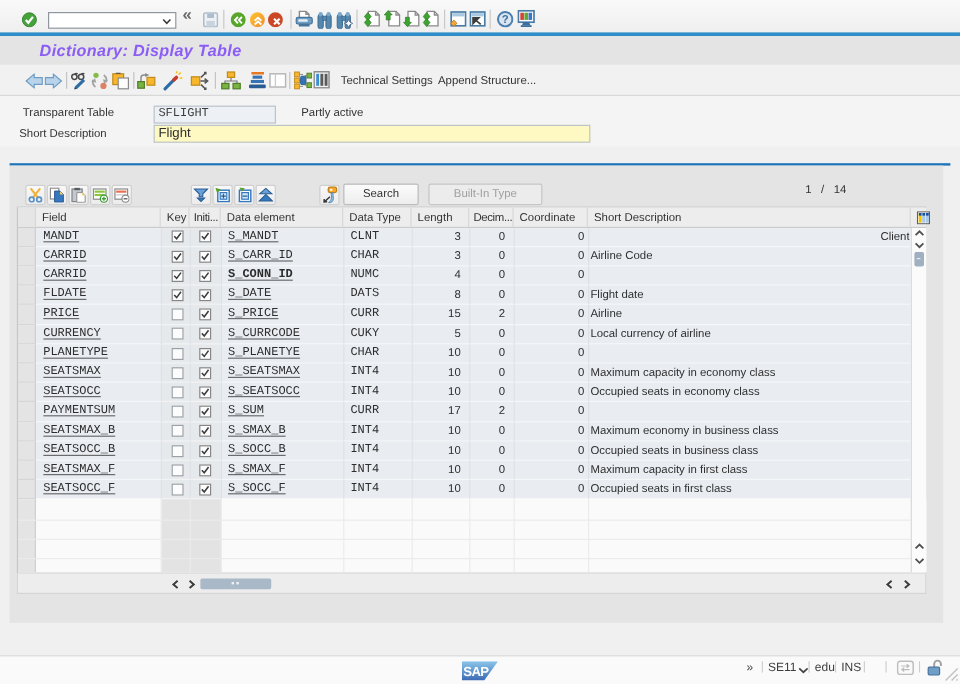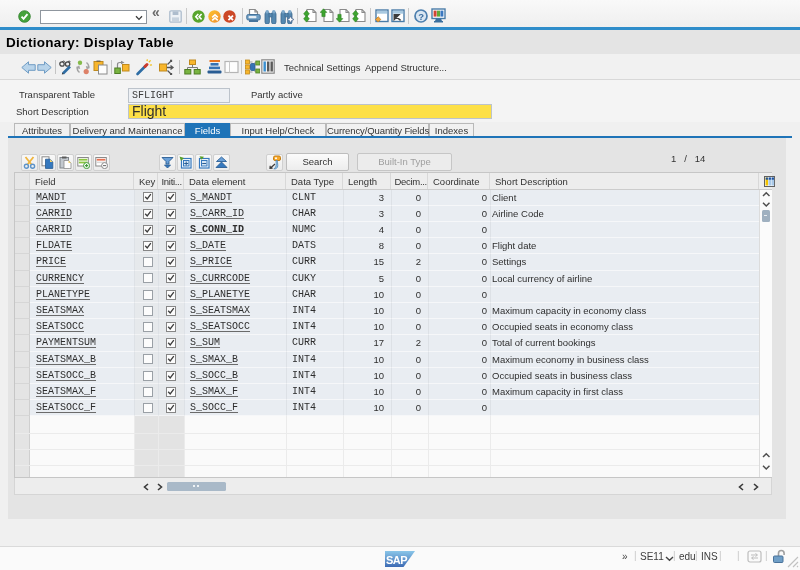--- a/index.html
+++ b/index.html
@@ -130,21 +130,21 @@
     <rect x="6" y="2.6" width="3" height="6" fill="#63a836"></rect>
     <rect x="9.4" y="2.6" width="3" height="6" fill="#3a78c0"></rect>
     <path d="M5 10.5 L10 10.5 L11 13 L4 13 Z" fill="#3a6f9e"></path>
     <rect x="3" y="13" width="9" height="1.5" fill="#3a6f9e"></rect>
   </svg>
 </div>
 
 <div class="ab" style="left:0;top:27px;width:800px;height:2.5px;background:#2f8dca;"></div>
 
 <div class="ab" style="left:0;top:29.5px;width:800px;height:24px;background:#e4e4e4;"></div>
-<div class="ab" style="left:6px;top:34.5px;font-size:13.5px;letter-spacing:0.3px;font-weight:bold;color:#000000;">Dictionary: Display Table</div>
+<div class="ab" style="left:33px;top:34.5px;font-size:13.5px;letter-spacing:0.3px;font-weight:bold;font-style:italic;color:#8b5cf6;">Dictionary: Display Table</div>
 
 <div class="ab" style="left:0;top:53.5px;width:800px;height:26.5px;background:#f1f1f1;border-bottom:1px solid #d8d8d8;box-sizing:border-box;"></div>
 <div id="tb2" class="ab" style="left:0;top:53.5px;width:800px;height:26px;">
   <svg class="ab" style="left:20.5px;top:7px;" width="15" height="13" viewBox="0 0 15 13">
     <path d="M0.8 6.5 L7.5 0.8 V3.7 H14.2 V9.3 H7.5 V12.2 Z" fill="#b9d4ea" stroke="#6f9cc4" stroke-width="1"></path>
   </svg>
   <svg class="ab" style="left:37px;top:7px;" width="15" height="13" viewBox="0 0 15 13">
     <path d="M14.2 6.5 L7.5 0.8 V3.7 H0.8 V9.3 H7.5 V12.2 Z" fill="#b9d4ea" stroke="#6f9cc4" stroke-width="1"></path>
   </svg>
   <div class="sep2" style="left:54.5px;top:6px;"></div>
@@ -221,31 +221,23 @@
   <div class="ab" style="left:284px;top:8px;font-size:9.5px;color:#333;">Technical Settings</div>
   <div class="ab" style="left:365px;top:8px;font-size:9.5px;color:#333;">Append Structure...</div>
 </div>
 
 <div class="ab" style="left:0;top:80px;width:800px;height:42px;background:#f4f4f4;"></div>
 <div class="lbl" style="left:19px;top:89px;">Transparent Table</div>
 <div class="ab" style="left:128px;top:87.5px;width:102px;height:15px;background:#edf0f4;border:1px solid #bcc3cb;box-sizing:border-box;
   font-family:'Liberation Mono',monospace;font-size:10px;color:#3c3c3c;line-height:13.5px;padding-left:3px;">SFLIGHT</div>
 <div class="lbl" style="left:251px;top:89px;">Partly active</div>
 <div class="lbl" style="left:16px;top:105.5px;">Short Description</div>
-<div class="ab" style="left:128px;top:104px;width:364px;height:14.5px;background:#fde047;border:1px solid #bcc3cb;box-sizing:border-box;
-  font-size:14px;color:#2e2e2e;line-height:13px;padding-left:3px;">Flight</div>
-
-<div id="tabs" class="ab" style="left:0;top:122.5px;width:800px;height:13px;">
-  <div class="tab" style="left:14px;width:56px;">Attributes</div>
-  <div class="tab" style="left:70px;width:115px;">Delivery and Maintenance</div>
-  <div class="tab" style="left:185px;width:45px;background:#1f74b8;border-color:#1f74b8;color:#fff;">Fields</div>
-  <div class="tab" style="left:230px;width:96px;">Input Help/Check</div>
-  <div class="tab" style="left:326px;width:103px;letter-spacing:-0.1px;">Currency/Quantity Fields</div>
-  <div class="tab" style="left:429px;width:45px;">Indexes</div>
-</div>
+<div class="ab" style="left:128px;top:104px;width:364px;height:14.5px;background:#fef9c3;border:1px solid #bcc3cb;box-sizing:border-box;
+  font-size:11px;color:#2e2e2e;line-height:13px;padding-left:3px;">Flight</div>
+
 <div class="ab" style="left:8px;top:135.5px;width:784px;height:2.5px;background:#1f74b8;"></div>
 
 <div class="ab" style="left:8px;top:138px;width:778px;height:381px;background:#e4e4e4;"></div>
 <div id="ttb" class="ab" style="left:8px;top:138px;width:778px;height:34px;">
       <div class="tbtn" style="left:13px;top:15.5px;"></div>
       <div class="tbtn" style="left:31px;top:15.5px;"></div>
       <div class="tbtn" style="left:49px;top:15.5px;"></div>
       <div class="tbtn" style="left:67px;top:15.5px;"></div>
       <div class="tbtn" style="left:85px;top:15.5px;"></div>
       <div class="tbtn" style="left:151px;top:15.5px;"></div>
@@ -355,21 +347,21 @@
         <div class="cell" style="left:271px;width:57px;background:#e9edf2;border-bottom:1px solid #f6f7f9;border-left:1px solid #dde1e6;"></div>
         <div class="cell" style="left:328px;width:48px;background:#e9edf2;border-bottom:1px solid #f6f7f9;border-left:1px solid #dde1e6;"></div>
         <div class="cell" style="left:376px;width:37px;background:#e9edf2;border-bottom:1px solid #f6f7f9;border-left:1px solid #dde1e6;"></div>
         <div class="cell" style="left:413px;width:62px;background:#e9edf2;border-bottom:1px solid #f6f7f9;border-left:1px solid #dde1e6;"></div>
         <div class="cell" style="left:475px;width:269px;background:#e9edf2;border-bottom:1px solid #f6f7f9;border-left:1px solid #dde1e6;"></div>
         <div class="cell mono fl" style="left:175px;width:96px;line-height:16px;">S_MANDT</div>
         <div class="cell mono" style="left:277px;width:51px;line-height:16px;">CLNT</div>
         <div class="cell num" style="left:328px;width:41px;line-height:16.2px;">3</div>
         <div class="cell num" style="left:376px;width:30px;line-height:16.2px;">0</div>
         <div class="cell num" style="left:413px;width:59px;line-height:16.2px;">0</div>
-        <div class="cell des" style="left:477px;width:266px;line-height:16.2px;">Client</div>
+        <div class="cell des" style="left:477px;width:266px;line-height:16.2px;text-align:right;">Client</div>
       </div>
       <div class="ab" style="left:0;top:32.8px;width:757px;height:16.2px;">
         <div class="cell" style="left:0;width:15px;background:#e4e4e4;border-right:1px solid #cfcfcf;border-bottom:1px solid #d6d6d6;"></div>
         <div class="cell" style="left:15px;width:104px;background:#e9edf2;border-bottom:1px solid #f6f7f9;"></div>
         <div class="cell mono fl" style="left:21px;width:96px;line-height:16px;">CARRID</div>
         <div class="cell" style="left:119px;width:24px;background:#e6e9ec;border-bottom:1px solid #f2f3f5;border-left:1px solid #dde1e6;"></div>
         <div class="cell" style="left:143px;width:26px;background:#e6e9ec;border-bottom:1px solid #f2f3f5;border-left:1px solid #dde1e6;"></div>
         <div class="cb" style="left:128px;top:2.8px;">
           <svg width="8" height="8" viewBox="0 0 8 8" style="position:absolute;left:0;top:0;">
             <path d="M1.2 3.8 L3.2 6 L6.8 1.2" fill="none" stroke="#3c3c3c" stroke-width="1.3"></path>
@@ -466,21 +458,21 @@
         <div class="cell" style="left:271px;width:57px;background:#e9edf2;border-bottom:1px solid #f6f7f9;border-left:1px solid #dde1e6;"></div>
         <div class="cell" style="left:328px;width:48px;background:#e9edf2;border-bottom:1px solid #f6f7f9;border-left:1px solid #dde1e6;"></div>
         <div class="cell" style="left:376px;width:37px;background:#e9edf2;border-bottom:1px solid #f6f7f9;border-left:1px solid #dde1e6;"></div>
         <div class="cell" style="left:413px;width:62px;background:#e9edf2;border-bottom:1px solid #f6f7f9;border-left:1px solid #dde1e6;"></div>
         <div class="cell" style="left:475px;width:269px;background:#e9edf2;border-bottom:1px solid #f6f7f9;border-left:1px solid #dde1e6;"></div>
         <div class="cell mono fl" style="left:175px;width:96px;line-height:16px;">S_PRICE</div>
         <div class="cell mono" style="left:277px;width:51px;line-height:16px;">CURR</div>
         <div class="cell num" style="left:328px;width:41px;line-height:16.2px;">15</div>
         <div class="cell num" style="left:376px;width:30px;line-height:16.2px;">2</div>
         <div class="cell num" style="left:413px;width:59px;line-height:16.2px;">0</div>
-        <div class="cell des" style="left:477px;width:266px;line-height:16.2px;">Settings</div>
+        <div class="cell des" style="left:477px;width:266px;line-height:16.2px;">Airline</div>
       </div>
       <div class="ab" style="left:0;top:97.6px;width:757px;height:16.2px;">
         <div class="cell" style="left:0;width:15px;background:#e4e4e4;border-right:1px solid #cfcfcf;border-bottom:1px solid #d6d6d6;"></div>
         <div class="cell" style="left:15px;width:104px;background:#e9edf2;border-bottom:1px solid #f6f7f9;"></div>
         <div class="cell mono fl" style="left:21px;width:96px;line-height:16px;">CURRENCY</div>
         <div class="cell" style="left:119px;width:24px;background:#e6e9ec;border-bottom:1px solid #f2f3f5;border-left:1px solid #dde1e6;"></div>
         <div class="cell" style="left:143px;width:26px;background:#e6e9ec;border-bottom:1px solid #f2f3f5;border-left:1px solid #dde1e6;"></div>
         <div class="cb" style="left:128px;top:2.8px;border-color:#9aa0a6;"></div>
         <div class="cb" style="left:150.5px;top:2.8px;">
           <svg width="8" height="8" viewBox="0 0 8 8" style="position:absolute;left:0;top:0;">
@@ -590,21 +582,20 @@
         <div class="cell" style="left:271px;width:57px;background:#e9edf2;border-bottom:1px solid #f6f7f9;border-left:1px solid #dde1e6;"></div>
         <div class="cell" style="left:328px;width:48px;background:#e9edf2;border-bottom:1px solid #f6f7f9;border-left:1px solid #dde1e6;"></div>
         <div class="cell" style="left:376px;width:37px;background:#e9edf2;border-bottom:1px solid #f6f7f9;border-left:1px solid #dde1e6;"></div>
         <div class="cell" style="left:413px;width:62px;background:#e9edf2;border-bottom:1px solid #f6f7f9;border-left:1px solid #dde1e6;"></div>
         <div class="cell" style="left:475px;width:269px;background:#e9edf2;border-bottom:1px solid #f6f7f9;border-left:1px solid #dde1e6;"></div>
         <div class="cell mono fl" style="left:175px;width:96px;line-height:16px;">S_SUM</div>
         <div class="cell mono" style="left:277px;width:51px;line-height:16px;">CURR</div>
         <div class="cell num" style="left:328px;width:41px;line-height:16.2px;">17</div>
         <div class="cell num" style="left:376px;width:30px;line-height:16.2px;">2</div>
         <div class="cell num" style="left:413px;width:59px;line-height:16.2px;">0</div>
-        <div class="cell des" style="left:477px;width:266px;line-height:16.2px;">Total of current bookings</div>
       </div>
       <div class="ab" style="left:0;top:178.6px;width:757px;height:16.2px;">
         <div class="cell" style="left:0;width:15px;background:#e4e4e4;border-right:1px solid #cfcfcf;border-bottom:1px solid #d6d6d6;"></div>
         <div class="cell" style="left:15px;width:104px;background:#e9edf2;border-bottom:1px solid #f6f7f9;"></div>
         <div class="cell mono fl" style="left:21px;width:96px;line-height:16px;">SEATSMAX_B</div>
         <div class="cell" style="left:119px;width:24px;background:#e6e9ec;border-bottom:1px solid #f2f3f5;border-left:1px solid #dde1e6;"></div>
         <div class="cell" style="left:143px;width:26px;background:#e6e9ec;border-bottom:1px solid #f2f3f5;border-left:1px solid #dde1e6;"></div>
         <div class="cb" style="left:128px;top:2.8px;border-color:#9aa0a6;"></div>
         <div class="cb" style="left:150.5px;top:2.8px;">
           <svg width="8" height="8" viewBox="0 0 8 8" style="position:absolute;left:0;top:0;">
@@ -690,20 +681,21 @@
         <div class="cell" style="left:271px;width:57px;background:#e9edf2;border-bottom:1px solid #f6f7f9;border-left:1px solid #dde1e6;"></div>
         <div class="cell" style="left:328px;width:48px;background:#e9edf2;border-bottom:1px solid #f6f7f9;border-left:1px solid #dde1e6;"></div>
         <div class="cell" style="left:376px;width:37px;background:#e9edf2;border-bottom:1px solid #f6f7f9;border-left:1px solid #dde1e6;"></div>
         <div class="cell" style="left:413px;width:62px;background:#e9edf2;border-bottom:1px solid #f6f7f9;border-left:1px solid #dde1e6;"></div>
         <div class="cell" style="left:475px;width:269px;background:#e9edf2;border-bottom:1px solid #f6f7f9;border-left:1px solid #dde1e6;"></div>
         <div class="cell mono fl" style="left:175px;width:96px;line-height:16px;">S_SOCC_F</div>
         <div class="cell mono" style="left:277px;width:51px;line-height:16px;">INT4</div>
         <div class="cell num" style="left:328px;width:41px;line-height:16.2px;">10</div>
         <div class="cell num" style="left:376px;width:30px;line-height:16.2px;">0</div>
         <div class="cell num" style="left:413px;width:59px;line-height:16.2px;">0</div>
+        <div class="cell des" style="left:477px;width:266px;line-height:16.2px;">Occupied seats in first class</div>
       </div>
       <div class="ab" style="left:0;top:243.4px;width:757px;height:60.6px;background:#fafafa;"></div>
       <div class="ab" style="left:0;top:243.4px;width:15px;height:60.6px;background:#e4e4e4;border-right:1px solid #cfcfcf;box-sizing:border-box;"></div>
       <div class="ab" style="left:119px;top:243.4px;width:50px;height:60.6px;background:#e3e3e3;"></div>
       <div class="ab" style="left:0;top:259.6px;width:757px;height:1px;background:#ebebeb;"></div>
       <div class="ab" style="left:0;top:275.8px;width:757px;height:1px;background:#ebebeb;"></div>
       <div class="ab" style="left:0;top:292.0px;width:757px;height:1px;background:#ebebeb;"></div>
       <div class="vline" style="left:119px;top:243.4px;height:60.6px;background:#ebebeb;"></div>
       <div class="vline" style="left:143px;top:243.4px;height:60.6px;background:#ebebeb;"></div>
       <div class="vline" style="left:169px;top:243.4px;height:60.6px;background:#ebebeb;"></div>

